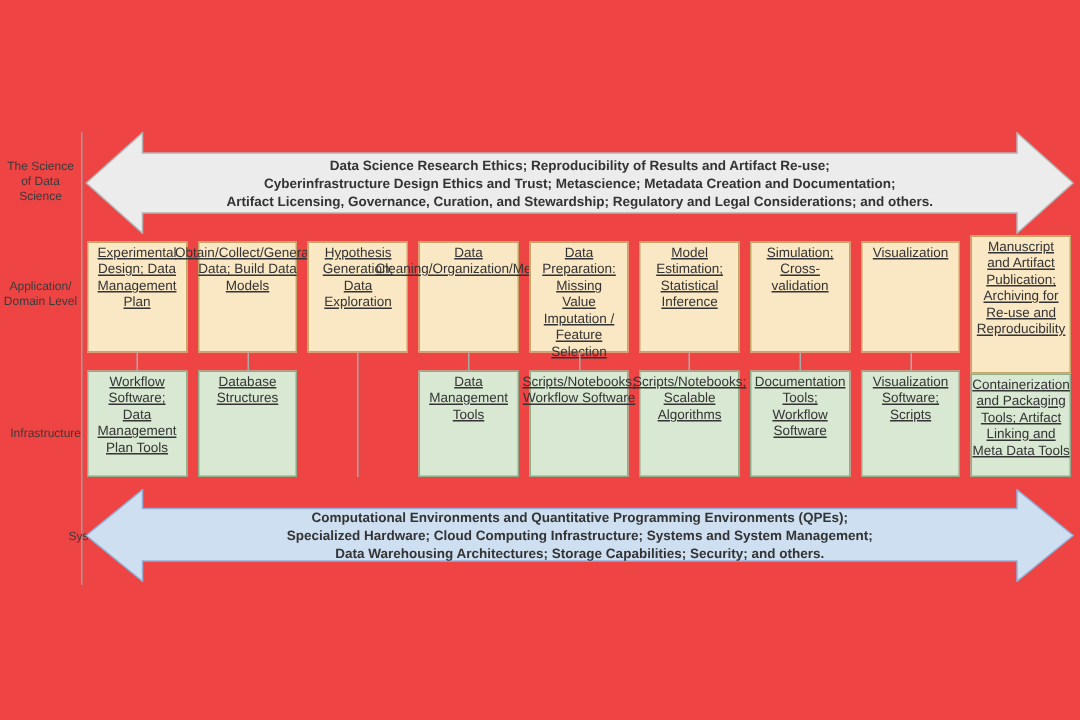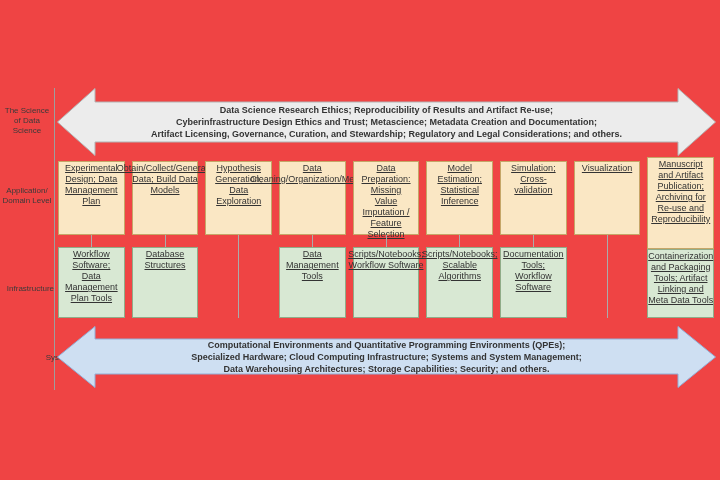--- a/index.html
+++ b/index.html
@@ -127,20 +127,23 @@
       <div class="box infra">
           <span>Documentation Tools; Workflow Software</span>
         </div>
     </div>
 
     <div class="col">
       <div class="box app">
           <span>Visualization</span>
         </div>
       <div class="connector"></div>
+      <div class="box infra">
+          <span>Visualization Software; Scripts</span>
+        </div>
     </div>
 
     <div class="col">
       <div class="box app tall">
           <span>Manuscript and Artifact Publication; Archiving for Re-use and Reproducibility</span>
         </div>
       <div class="connector"></div>
       <div class="box infra">
           <span>Containerization and Packaging Tools; Artifact Linking and Meta Data Tools</span>
         </div>

